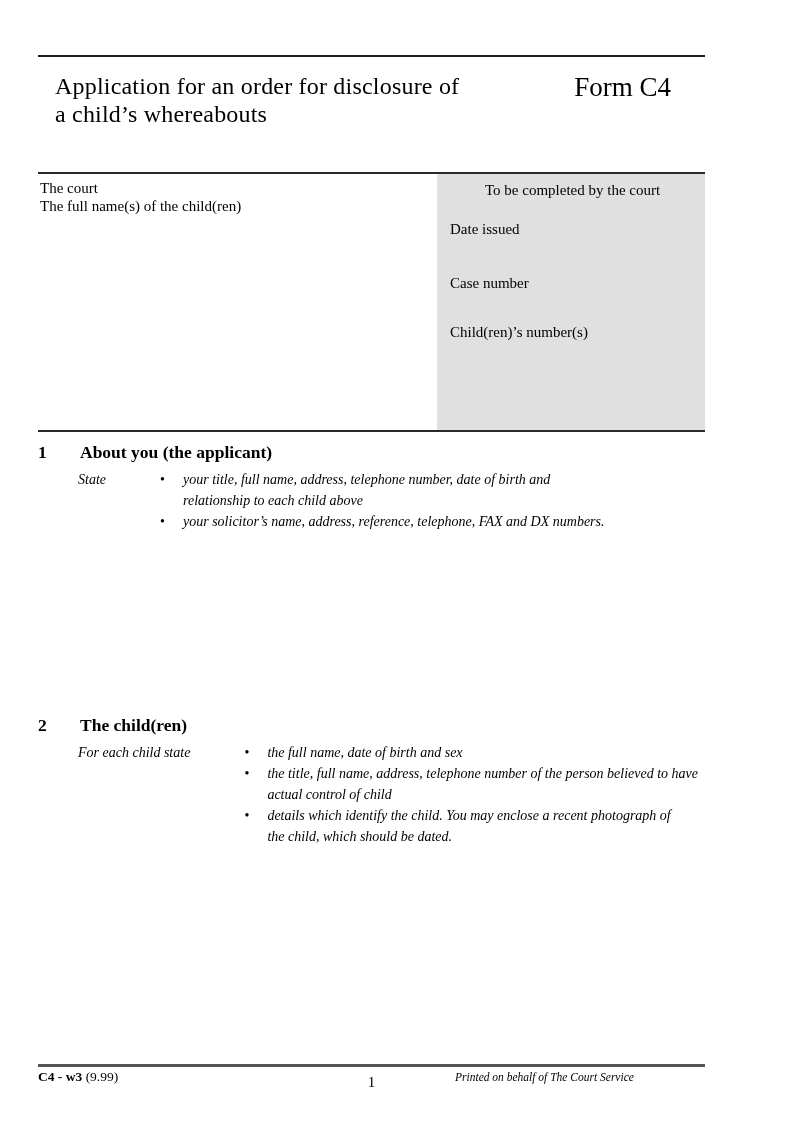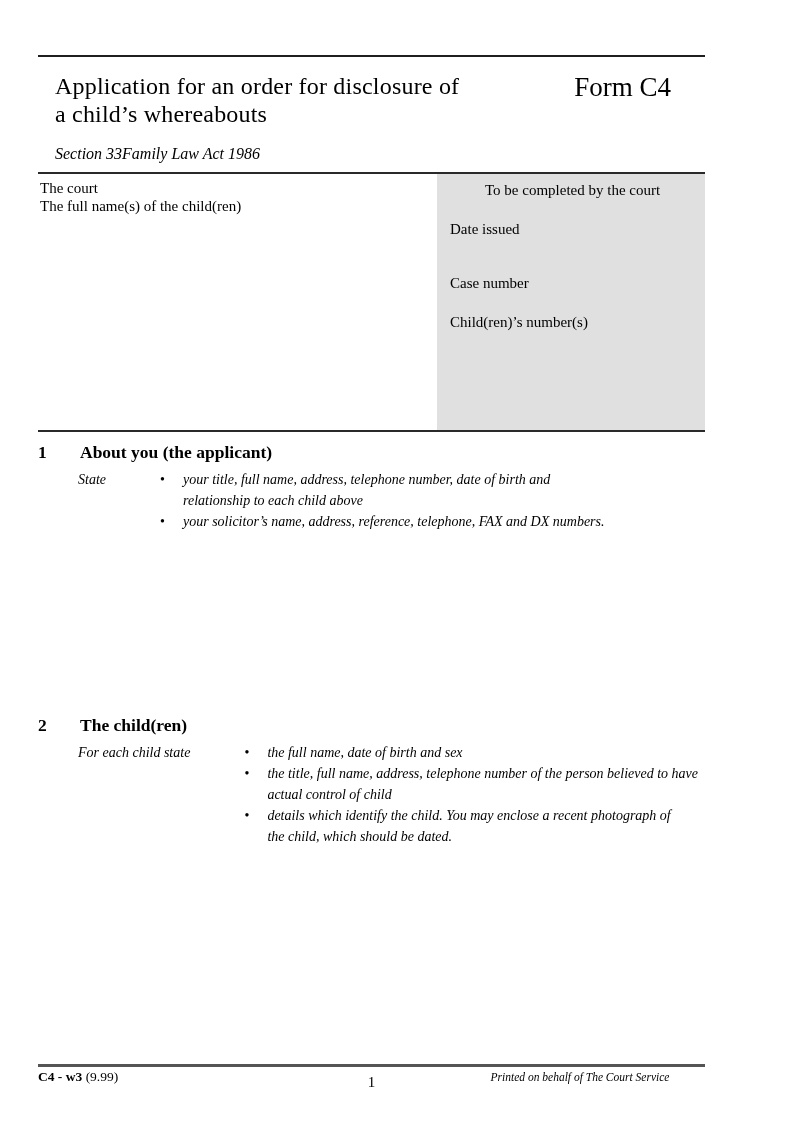--- a/index.html
+++ b/index.html
@@ -61,21 +61,21 @@
   .child-names-label { }
   .court-right {
     flex: 1;
     background: #e0e0e0;
     padding: 7px 0 0 13px;
     font-size: 15px;
     line-height: 18px;
   }
   .cr-label-1 { margin-bottom: 21px; margin-left: 35px; }
   .cr-label-2 { margin-bottom: 36px; }
-  .cr-label-3 { margin-bottom: 21px; }
+  .cr-label-3 { margin-bottom: 31px; }
   .section { position: absolute; left: 38px; right: 37px; }
   .section-1 { top: 442px; }
   .section-2 { top: 715px; }
   .section-head {
     display: flex;
     font-weight: bold;
     font-size: 17.5px;
     line-height: 21px;
   }
   .sec-num { width: 42px; flex-shrink: 0; }
@@ -108,39 +108,38 @@
     top: 1069px; left: 38px; right: 37px;
     display: flex;
     align-items: flex-start;
     font-size: 13.5px;
   }
   .footer-left { width: 250px; }
   .footer-left .rev { font-weight: normal; }
   .footer-center { flex: 1; text-align: center; font-size: 15px; padding-top: 5px; }
   .footer-right {
     width: 250px;
-    text-align: center;
+    text-align: left;
     font-style: italic;
     font-size: 11.5px;
     padding-top: 2px;
   }
 </style>
 </head>
 <body>
 
 <div class="page">
 
   <div class="top-rule"></div>
 
   <div class="header">
     <h1 class="title"><span>Application for an order for disclosure of</span><br><span>a child’s whereabouts</span></h1>
     <div class="form-label">Form C4</div>
   </div>
 
-  <div class="statute">Section 33Family Law Act 1986</div>
 
   <div class="court-table">
     <div class="court-left">
       <div class="the-court-label">The court</div>
       <div class="child-names-label">The full name(s) of the child(ren)</div>
     </div>
     <div class="court-right">
       <div class="cr-label-1">To be completed by the court</div>
       <div class="cr-label-2">Date issued</div>
       <div class="cr-label-3">Case number</div>

